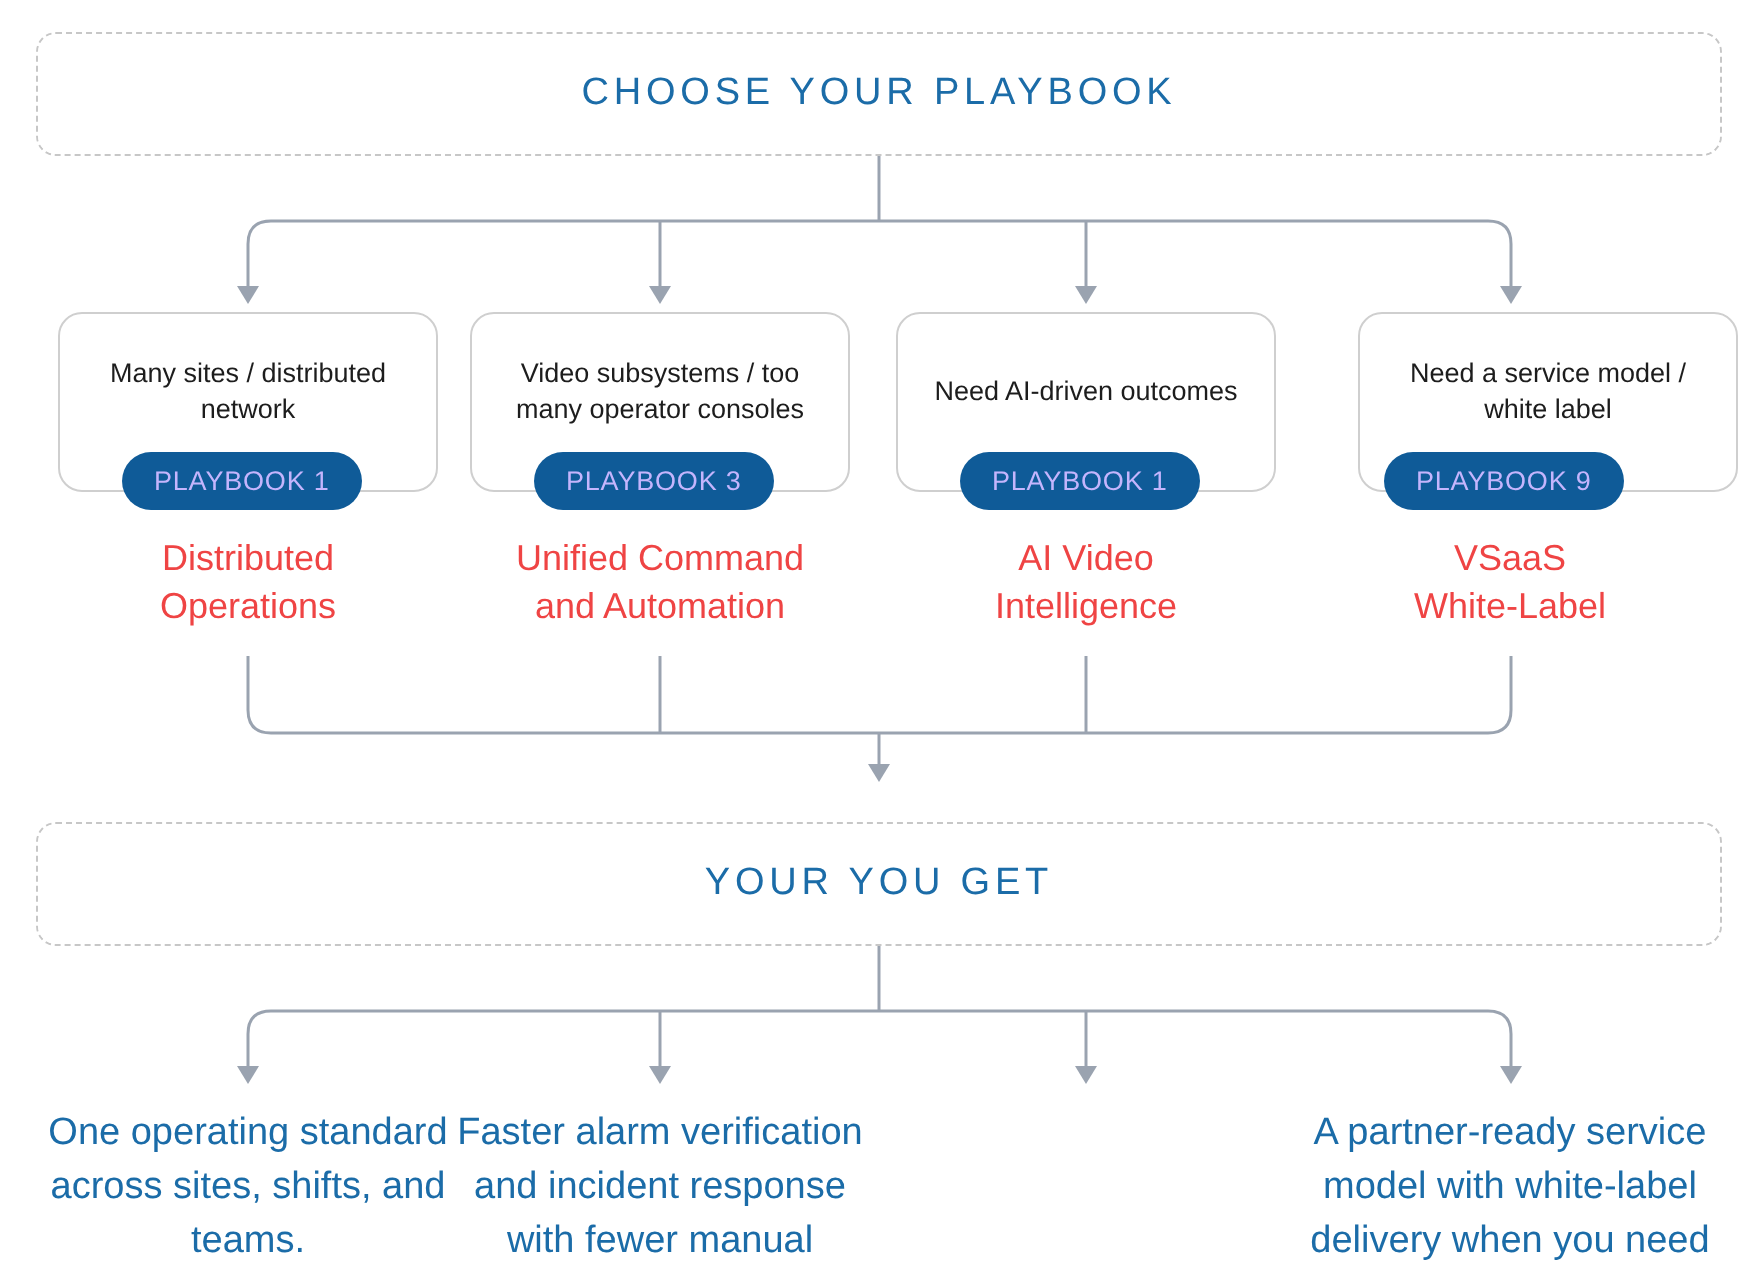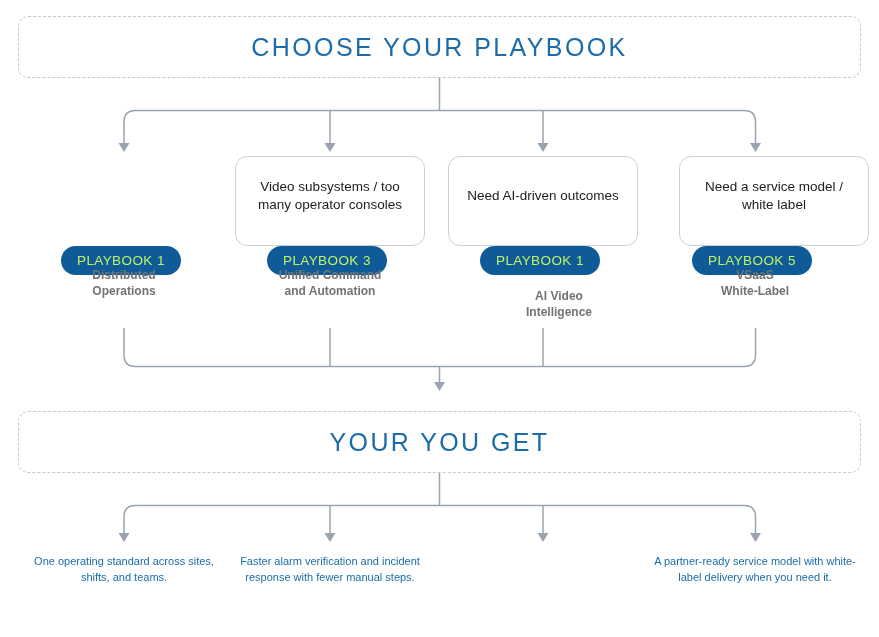--- a/index.html
+++ b/index.html
@@ -28,21 +28,21 @@
     border: 1.4px dashed #c7c7c7;
     border-radius: 10px;
     display: flex;
     align-items: center;
     justify-content: center;
   }
   #banner-top    { top: 16px; }
   #banner-bottom { top: 411px; }
 
   .banner-title {
-    font-size: 25px;
+    font-size: 19px;
     font-weight: 500;
     letter-spacing: 2.4px;
     color: #1b6ca8;
     white-space: nowrap;
   }
 
   
   .card {
     position: absolute;
     top: 156px;
@@ -59,54 +59,53 @@
   .card-text {
     font-size: 13.5px;
     line-height: 1.35;
     color: #1d1d1d;
     text-align: center;
   }
 
   
   .pill {
     position: absolute;
-    top: 246px;
+    top: 226px;
     height: 29px;
     border-radius: 15px;
     background: #0f5b98;
-    color: #bef264;
+    color: #c4b5fd;
     font-size: 13.5px;
     letter-spacing: 0.4px;
     display: flex;
     align-items: center;
     justify-content: center;
     white-space: nowrap;
     padding: 0 16px;
   }
 
   
   .pb-name {
     position: absolute;
     top: 268px;
     width: 210px;
     text-align: center;
-    font-size: 12px;
+    font-size: 18px;
     line-height: 1.32;
-    color: #737373;
+    color: #ef4444;
     white-space: pre-line;
-    font-weight: bold;
   }
 
   
   .benefit {
     position: absolute;
     top: 554px;
     width: 206px;
     text-align: center;
-    font-size: 11px;
+    font-size: 19px;
     line-height: 1.42;
     color: #1b6ca8;
   }
 
   
   #connectors {
     position: absolute;
     inset: 0;
     width: 879px;
     height: 637px;
@@ -148,40 +147,43 @@
     <path class="conn" d="M 124 533 L 124 517 Q 124 505.5 135.5 505.5 L 744 505.5 Q 755.5 505.5 755.5 517 L 755.5 533"></path>
     <path class="conn" d="M 330 505.5 L 330 533"></path>
     <path class="conn" d="M 543 505.5 L 543 533"></path>
 
     <polygon class="arrowhead" points="118.5,533 129.5,533 124,542"></polygon>
     <polygon class="arrowhead" points="324.5,533 335.5,533 330,542"></polygon>
     <polygon class="arrowhead" points="537.5,533 548.5,533 543,542"></polygon>
     <polygon class="arrowhead" points="750,533 761,533 755.5,542"></polygon>
   </svg>
 
+  <div class="card" style="left:29px;">
+    <span class="card-text">Many sites / distributed network</span>
+  </div>
   <div class="card" style="left:235px;">
     <span class="card-text">Video subsystems / too many operator consoles</span>
   </div>
   <div class="card" style="left:448px;">
     <span class="card-text">Need AI-driven outcomes</span>
   </div>
   <div class="card" style="left:660px;margin-left:19px;">
     <span class="card-text">Need a service model / white label</span>
   </div>
 
   <div class="pill" style="left:61px;">PLAYBOOK 1</div>
   <div class="pill" style="left:267px;">PLAYBOOK 3</div>
   <div class="pill" style="left:480px;">PLAYBOOK 1</div>
-  <div class="pill" style="left:692px;">PLAYBOOK 5</div>
+  <div class="pill" style="left:692px;">PLAYBOOK 9</div>
 
   <div class="pb-name" style="left:19px;">Distributed
 Operations</div>
   <div class="pb-name" style="left:225px;">Unified Command
 and Automation</div>
-  <div class="pb-name" style="left:454px;margin-top:21px;">AI Video
+  <div class="pb-name" style="left:438px;">AI Video
 Intelligence</div>
   <div class="pb-name" style="left:650px;">VSaaS
 White-Label</div>
 
   <div class="banner" id="banner-bottom">
     <span class="banner-title">YOUR YOU GET</span>
   </div>
 
   <div class="benefit" style="left:21px;">One operating standard across sites, shifts, and teams.</div>
   <div class="benefit" style="left:227px;">Faster alarm verification and incident response with fewer manual steps.</div>

